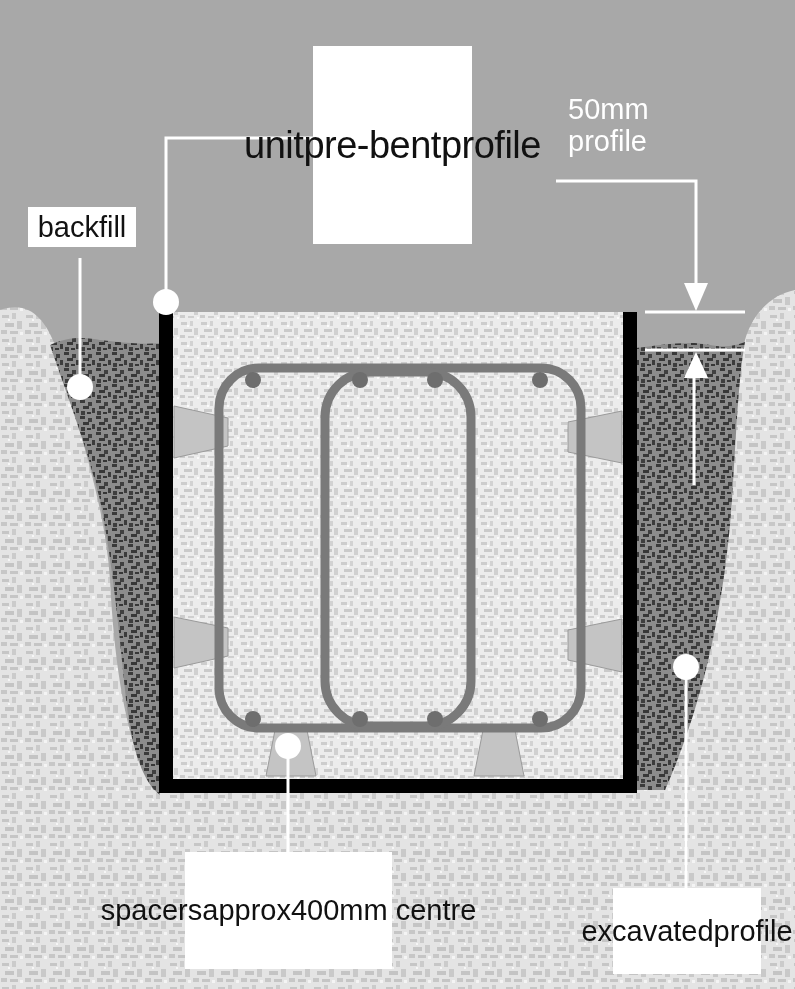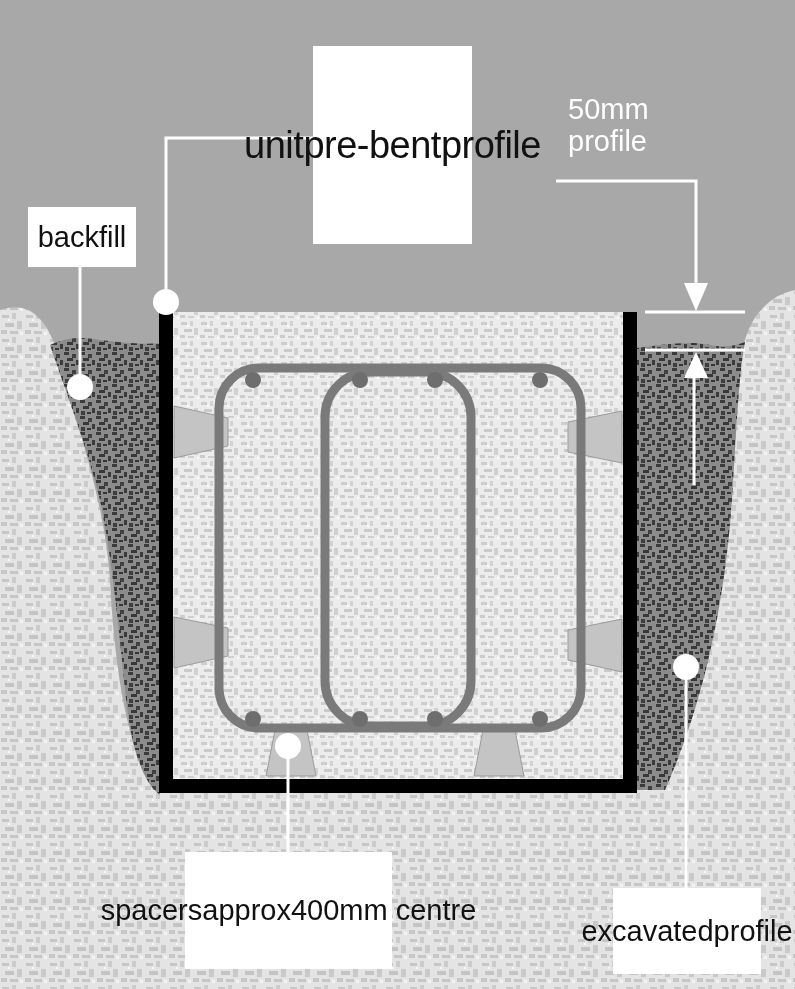--- a/index.html
+++ b/index.html
@@ -13,21 +13,21 @@
       text-align: center;
       line-height: 1.12;
       box-sizing: border-box;
       display: flex;
       flex-direction: row;
       justify-content: center;
       align-items: center;
     }
     .label span { display: block; white-space: nowrap; }
     #lbl-unit { left: 313px; top: 46px; width: 159px; height: 198px; font-size: 38px; letter-spacing: -0.5px; }
-    #lbl-backfill { left: 28px; top: 207px; width: 108px; height: 60px; font-size: 29px; text-align: center; }
+    #lbl-backfill { left: 28px; top: 207px; width: 108px; height: 40px; font-size: 29px; text-align: center; }
     #lbl-spacers { left: 185px; top: 852px; width: 207px; height: 117px; font-size: 29px; }
     #lbl-excavated { left: 613px; top: 888px; width: 148px; height: 86px; font-size: 29px; }
     .dimtext {
       position: absolute;
       color: #ffffff;
       font-family: "Liberation Sans", "DejaVu Sans", sans-serif;
       font-size: 29px;
       line-height: 1.12;
       left: 568px; top: 93px;
     }

